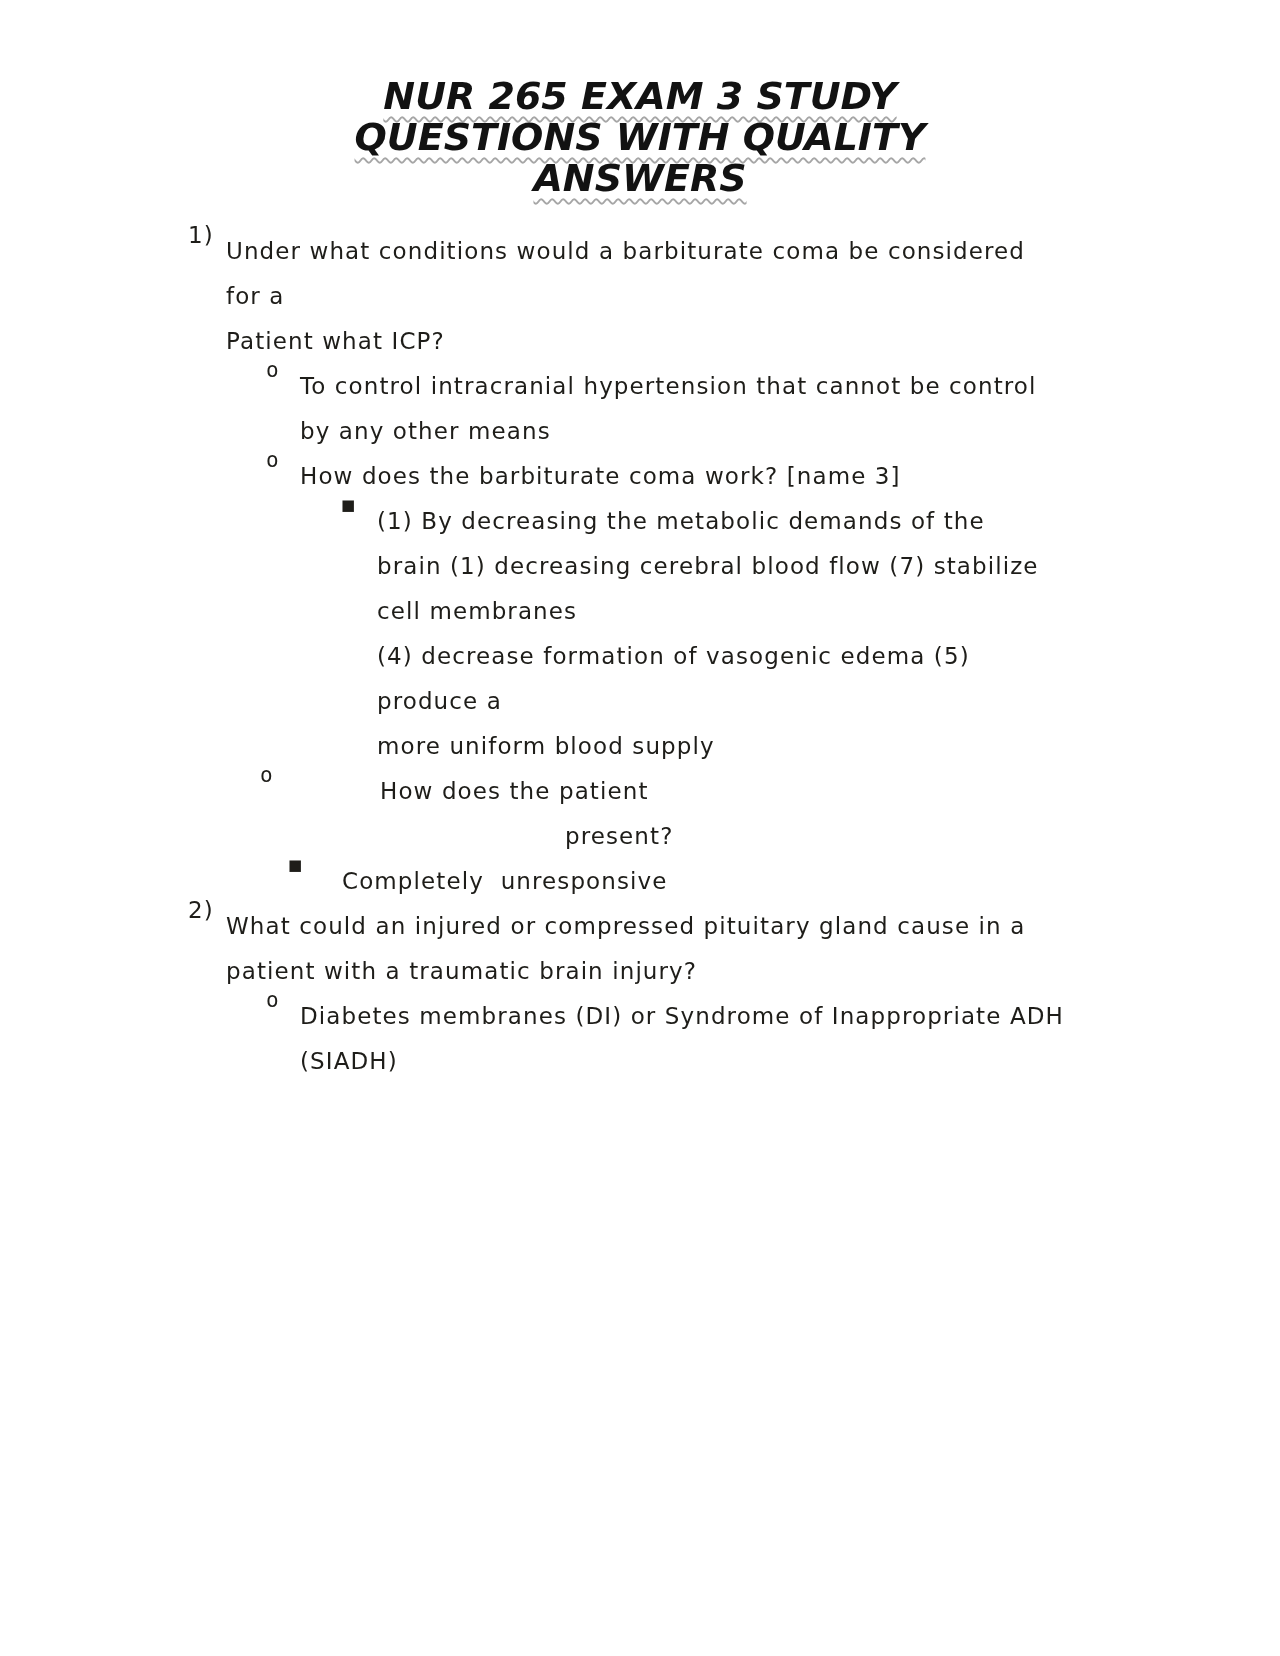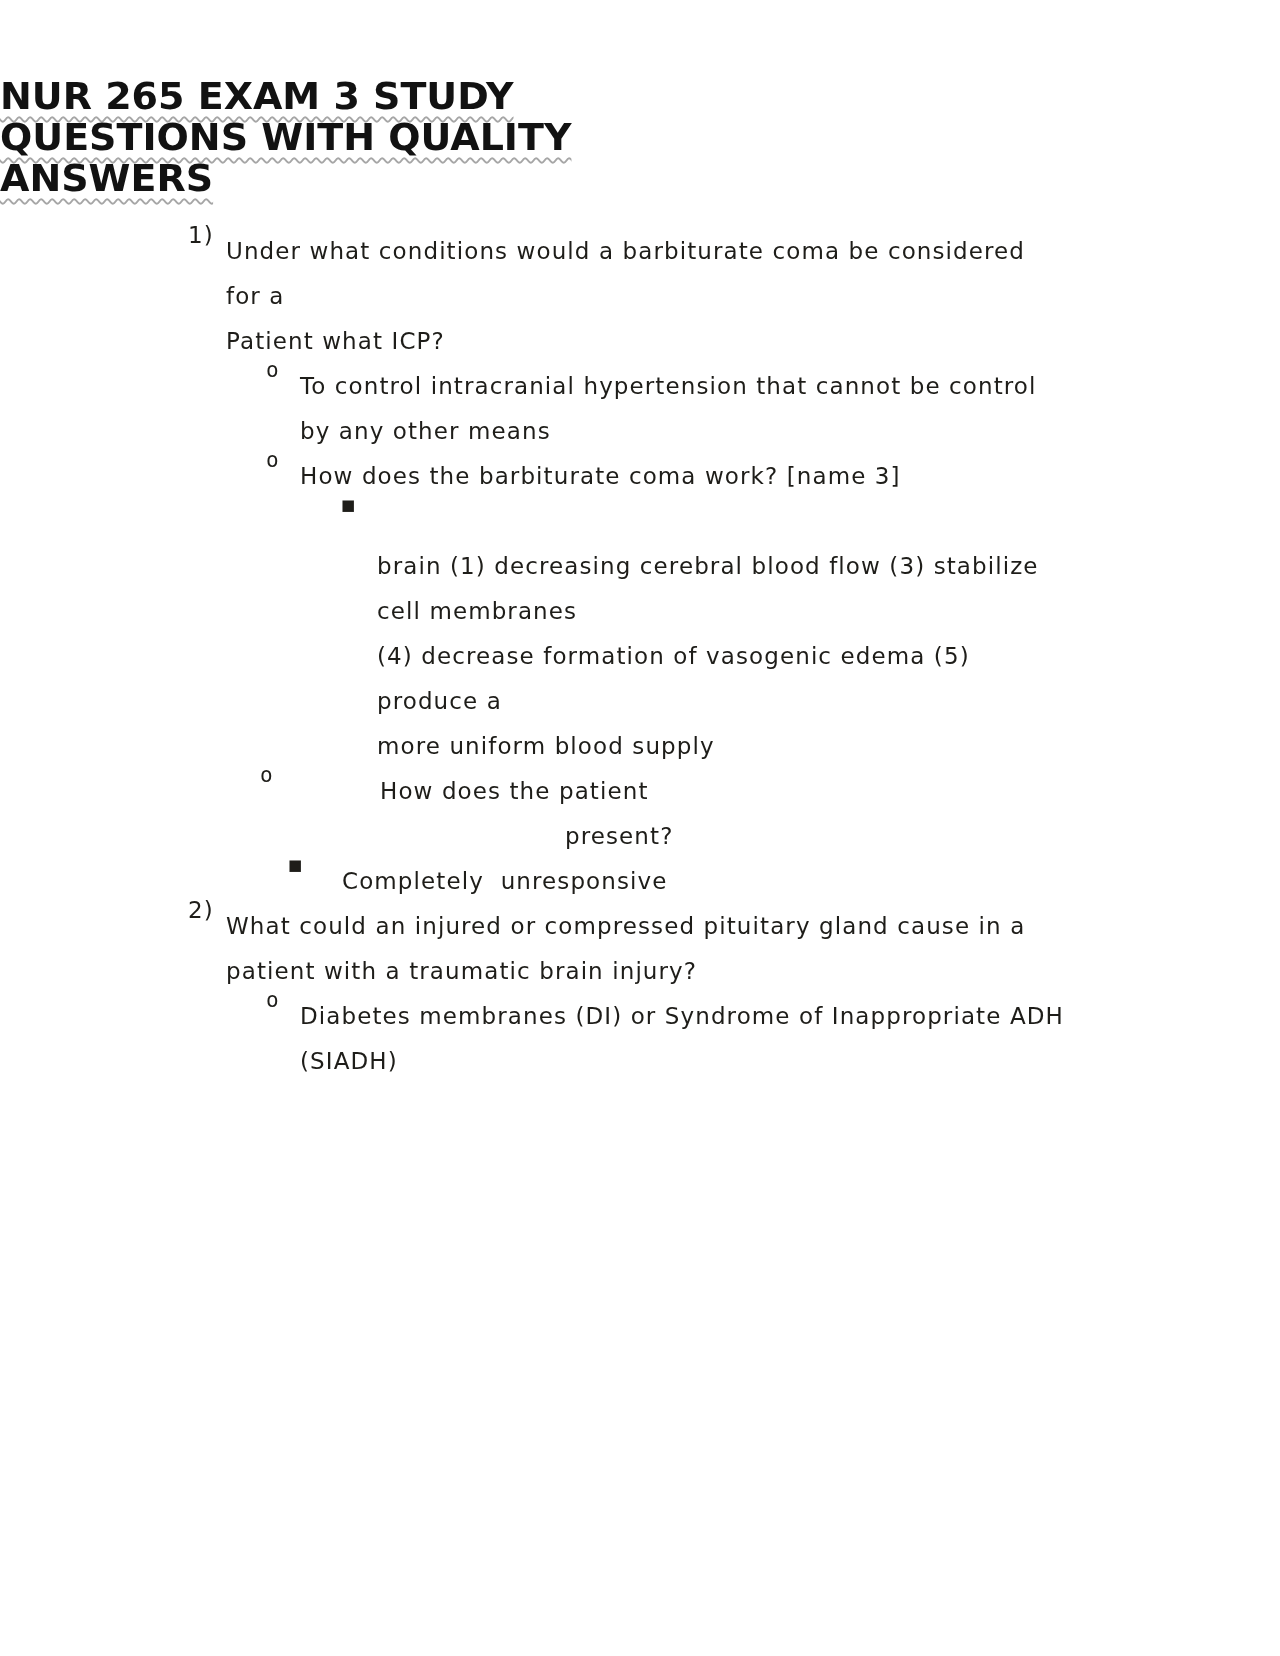--- a/index.html
+++ b/index.html
@@ -13,25 +13,26 @@
     height: 1656px;
     background: #ffffff;
     color: #1e1d19;
     font-family: "DejaVu Sans", "Liberation Sans", sans-serif;
     overflow: hidden;
   }
   
   .title {
     margin: 0;
     padding-top: 76px;
-    text-align: left;
+    text-align: center;
     font-weight: bold;
     font-size: 38px;
     line-height: 41px;
     color: #121212;
+    font-style: italic;
   }
   .title-row { display: block; }
   .title-text {
     text-decoration-line: underline;
     text-decoration-style: wavy;
     text-decoration-color: #a6a6a6;
     text-decoration-thickness: 2px;
     text-underline-offset: 7px;
   }
   
@@ -100,23 +101,24 @@
       <span class="txt">by any other means</span>
     </div>
 
     <div class="ln l2">
       <span class="mk mk-o">o</span>
       <span class="txt">How does the barbiturate coma work? [name 3]</span>
     </div>
 
     <div class="ln l3">
       <span class="mk mk-sq">■</span>
+      <span class="txt">(1) By decreasing the metabolic demands of the</span>
     </div>
     <div class="ln l3">
-      <span class="txt">brain (1) decreasing cerebral blood flow (3) stabilize</span>
+      <span class="txt">brain (1) decreasing cerebral blood flow (7) stabilize</span>
     </div>
     <div class="ln l3">
       <span class="txt">cell membranes</span>
     </div>
     <div class="ln l3">
       <span class="txt">(4) decrease formation of vasogenic edema (5)</span>
     </div>
     <div class="ln l3">
       <span class="txt">produce a</span>
     </div>

